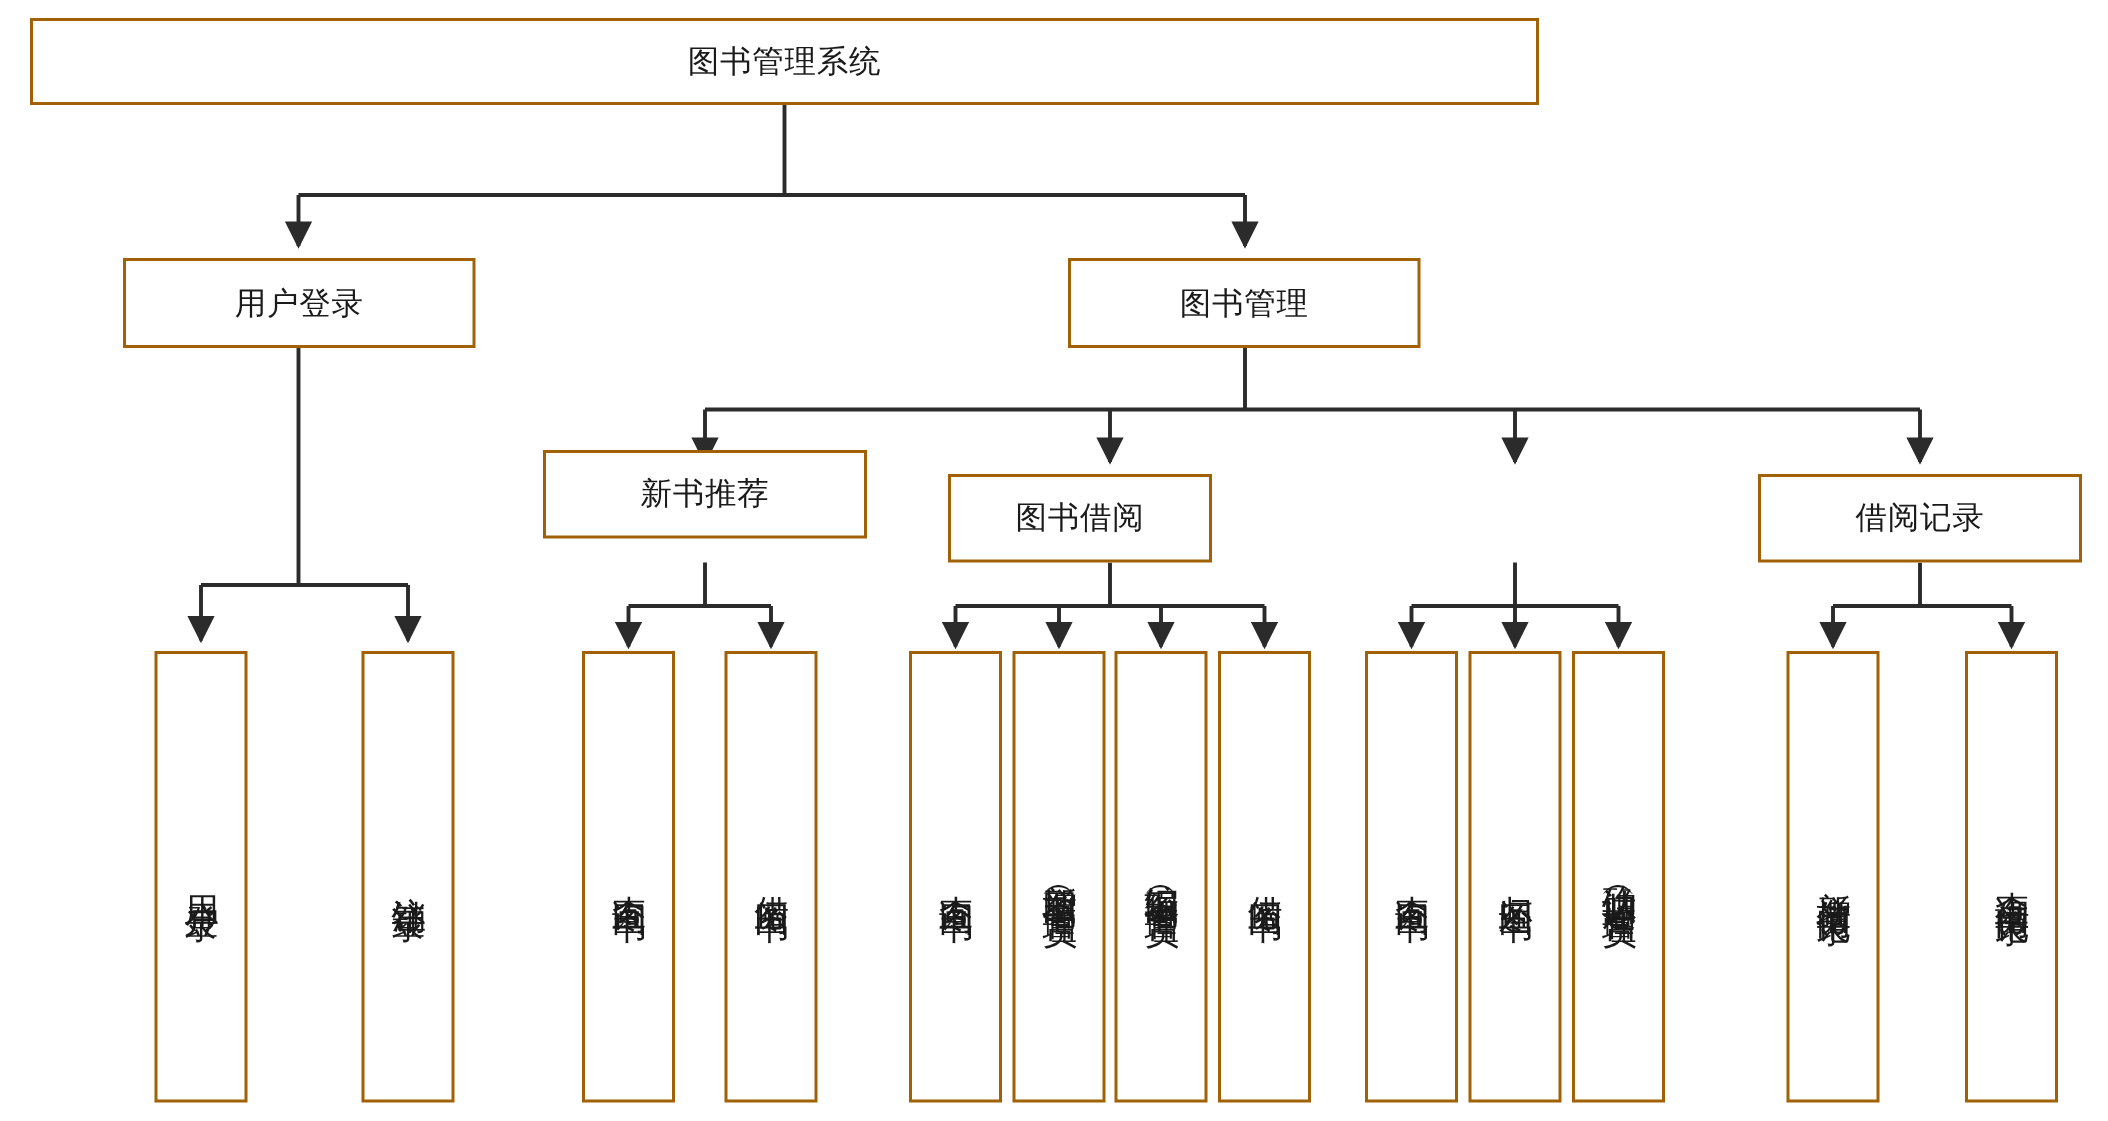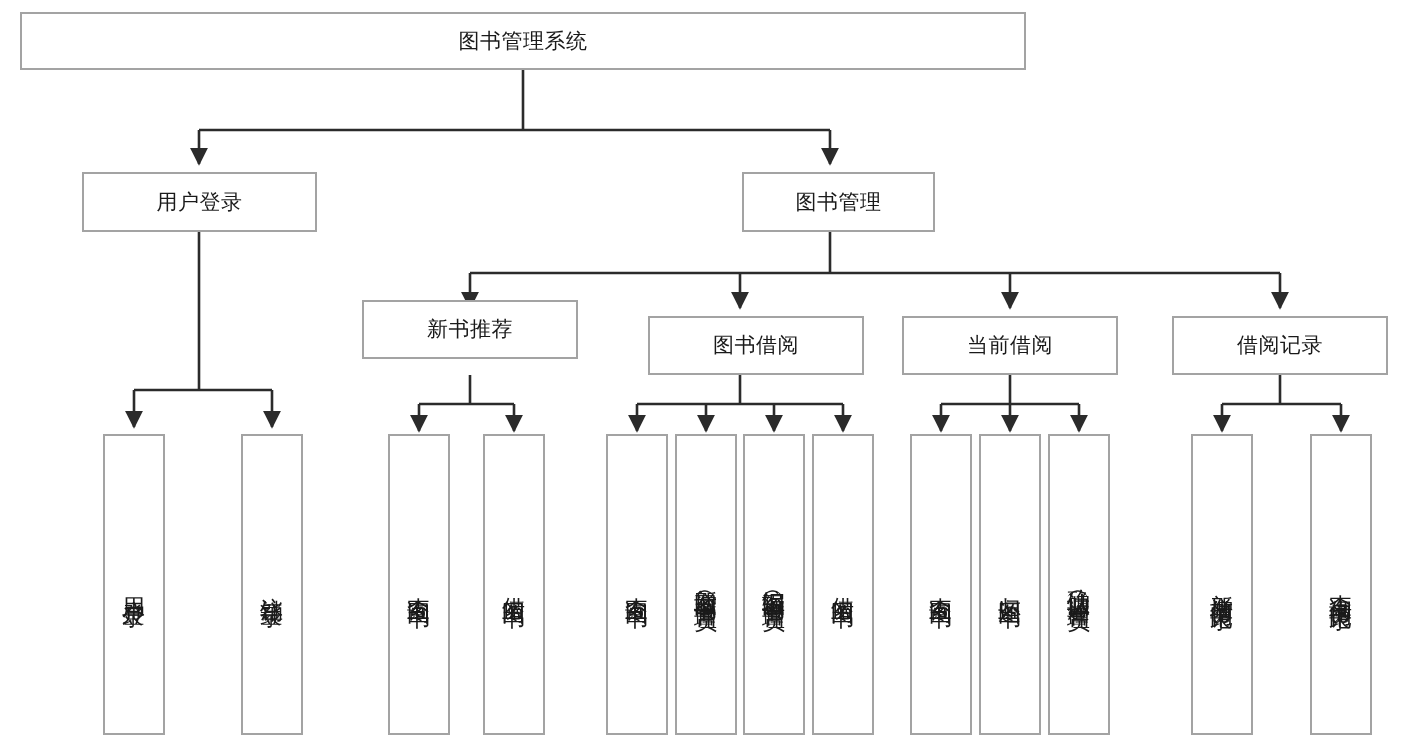--- a/index.html
+++ b/index.html
@@ -23,21 +23,21 @@
     left: 0;
     top: 0;
     width: 1405px;
     height: 747px;
     pointer-events: none;
   }
   .node {
     position: absolute;
     box-sizing: border-box;
     background: #ffffff;
-    border: 2px solid #a3a3a3;
+    border: 2px solid #a16207;
     display: flex;
     align-items: center;
     justify-content: center;
     color: #1a1a1a;
     z-index: 2;
   }
   .node .label {
     display: block;
     text-align: center;
     line-height: 1.18;
@@ -126,32 +126,29 @@
     </g>
   </svg>
 
   <div class="node horiz" style="left:20px; top:12px; width:1006px; height:58px;">
     <span class="label">图书管理系统</span>
   </div>
 
   <div class="node horiz" style="left:82px; top:172px; width:235px; height:60px;">
     <span class="label">用户登录</span>
   </div>
-  <div class="node horiz" style="left:742px; top:172px; width:193px; height:60px;">
+  <div class="node horiz" style="left:712px; top:172px; width:235px; height:60px;">
     <span class="label">图书管理</span>
   </div>
 
   <div class="node horiz" style="left:362px; top:300px; width:216px; height:59px;">
     <span class="label">新书推荐</span>
   </div>
-  <div class="node horiz" style="left:632px; top:316px; width:216px; height:59px;margin-left:16px;">
+  <div class="node horiz" style="left:632px; top:316px; width:176px; height:59px;">
     <span class="label">图书借阅</span>
-  </div>
-  <div class="node horiz" style="left:902px; top:316px; width:216px; height:59px;">
-    <span class="label">当前借阅</span>
   </div>
   <div class="node horiz" style="left:1172px; top:316px; width:216px; height:59px;">
     <span class="label">借阅记录</span>
   </div>
 
   <div class="node vert" style="left:103px; top:434px; width:62px; height:301px;">
     <span class="label">用户登录</span>
   </div>
   <div class="node vert" style="left:241px; top:434px; width:62px; height:301px;">
     <span class="label">注销登录</span>

